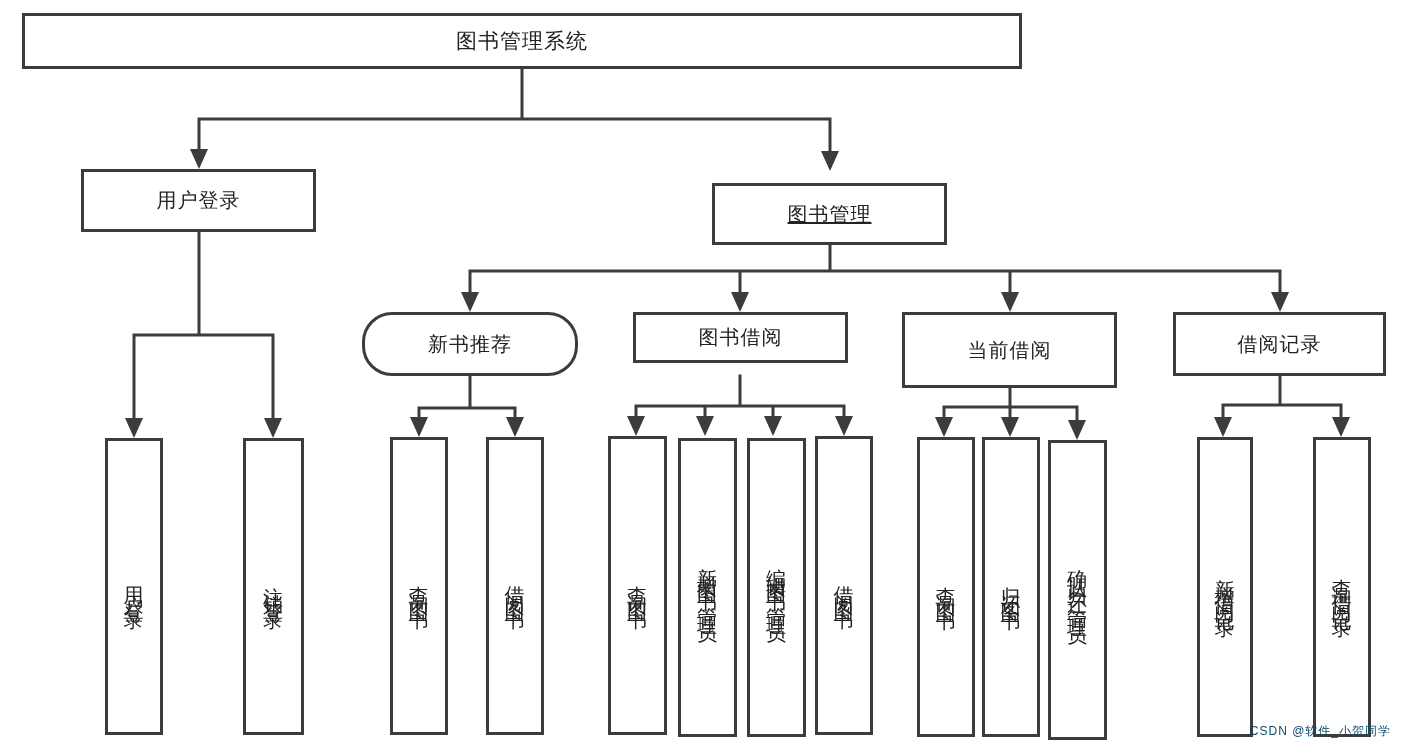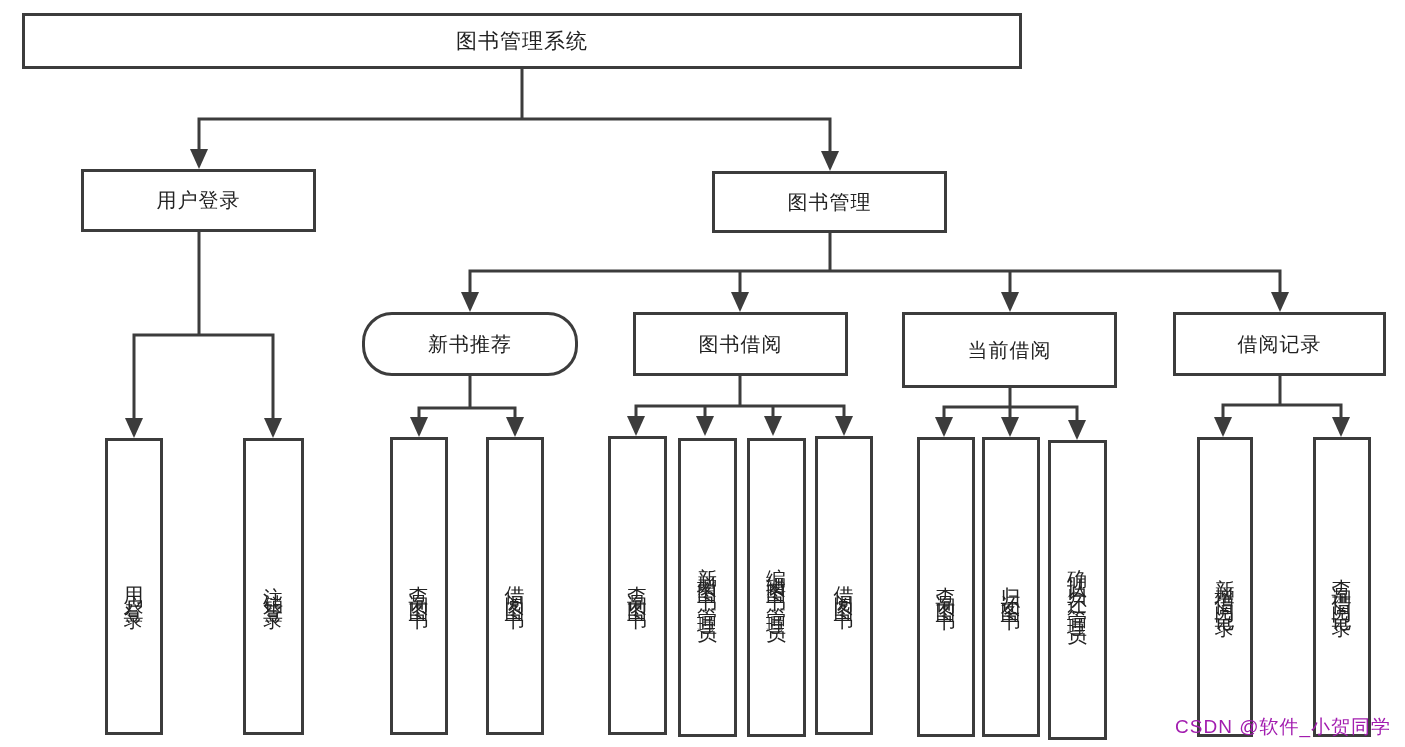--- a/index.html
+++ b/index.html
@@ -34,22 +34,22 @@
     text-orientation: mixed;
     font-size: 20px;
     letter-spacing: 8px;
     line-height: 1;
     white-space: nowrap;
   }
   .watermark {
     position: absolute;
     right: 14px;
     bottom: 7px;
-    font-size: 19px;
-    color: #a21caf;
+    font-size: 12px;
+    color: #0c4a6e;
     letter-spacing: 1px;
     white-space: nowrap;
   }
 </style>
 </head>
 <body>
 
 <div class="canvas">
 
   <svg class="connectors" viewBox="0 0 1405 747" xmlns="http://www.w3.org/2000/svg">
@@ -85,28 +85,28 @@
     </g>
   </svg>
 
   <div class="node h-node root-node" style="left:22px; top:13px; width:1000px; height:56px;">
     <span>图书管理系统</span>
   </div>
 
   <div class="node h-node" style="left:81px; top:169px; width:235px; height:63px;">
     <span>用户登录</span>
   </div>
-  <div class="node h-node" style="left:712px; top:171px; width:235px; height:62px;">
+  <div class="node h-node" style="left:712px; top:183px; width:235px; height:62px;text-decoration:underline;">
     <span>图书管理</span>
   </div>
 
   <div class="node h-node" style="left:362px; top:312px; width:216px; height:64px;border-radius:30px;">
     <span>新书推荐</span>
   </div>
-  <div class="node h-node" style="left:633px; top:312px; width:215px; height:64px;">
+  <div class="node h-node" style="left:633px; top:312px; width:215px; height:51px;">
     <span>图书借阅</span>
   </div>
   <div class="node h-node" style="left:902px; top:312px; width:215px; height:76px;">
     <span>当前借阅</span>
   </div>
   <div class="node h-node" style="left:1173px; top:312px; width:213px; height:64px;">
     <span>借阅记录</span>
   </div>
 
   <div class="node v-node" style="left:105px; top:438px; width:58px; height:297px;">

